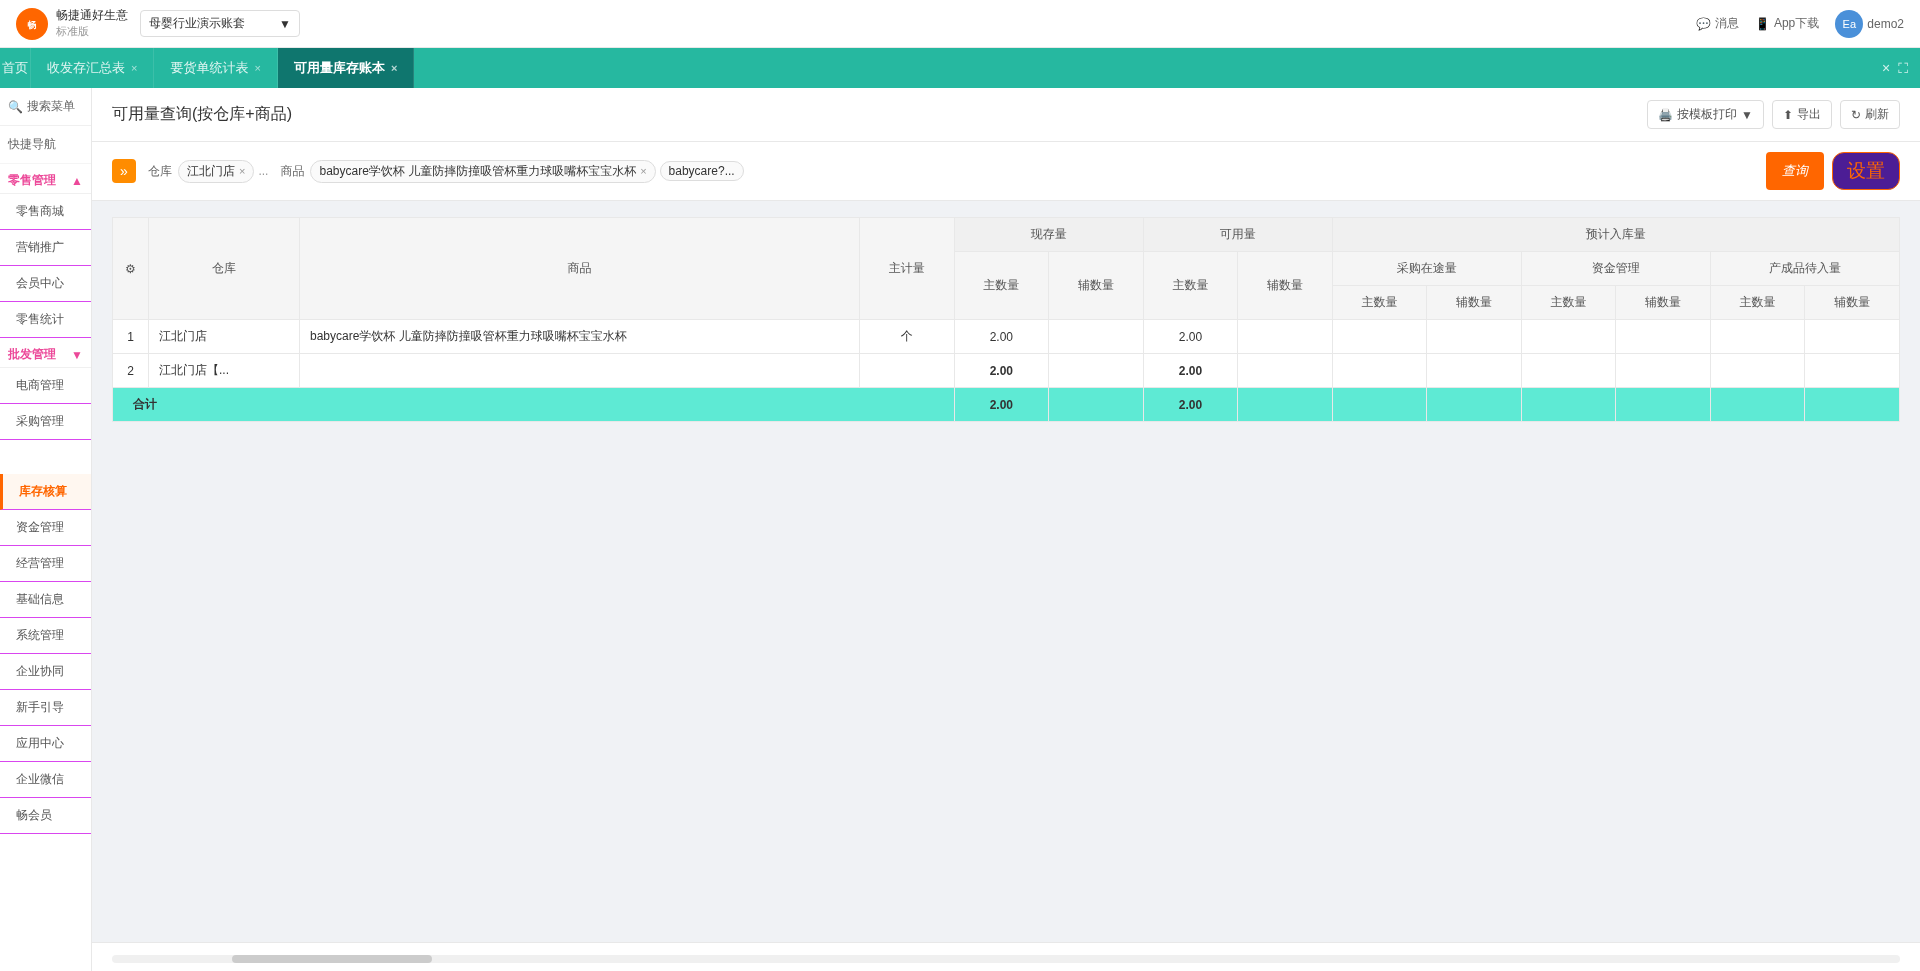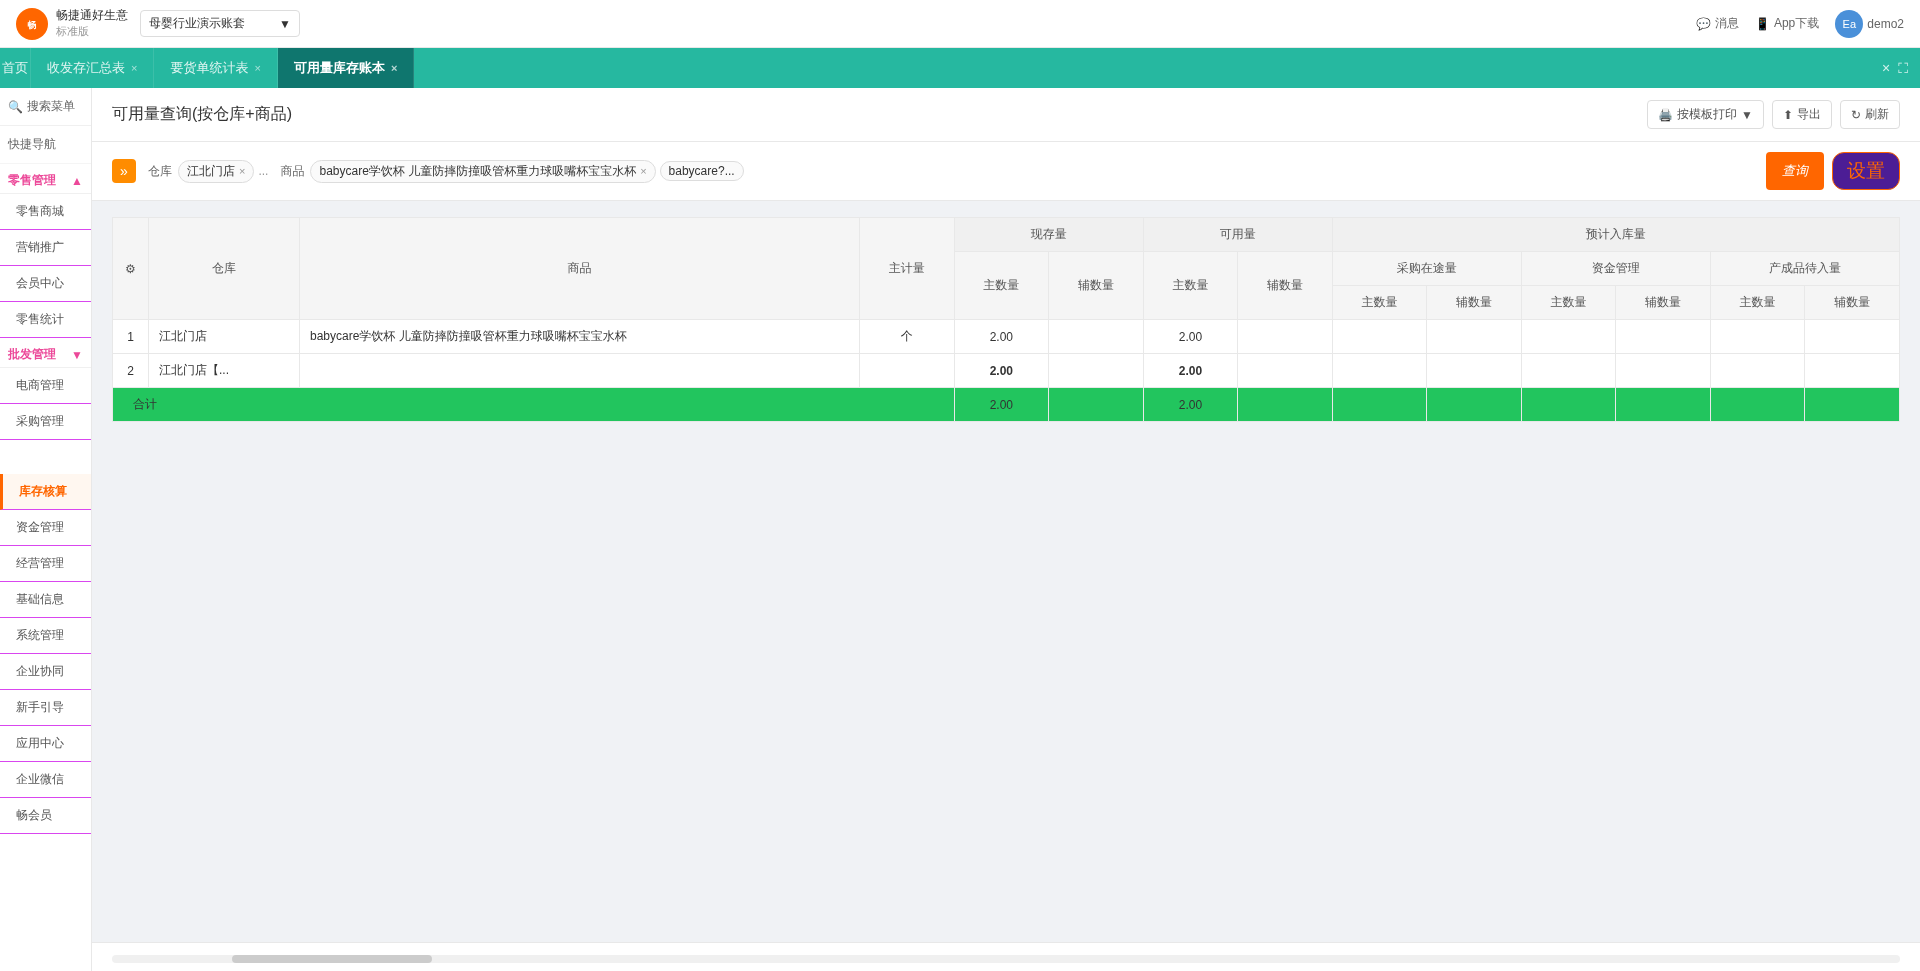--- a/index.html
+++ b/index.html
@@ -149,21 +149,21 @@
 
     
     .table-container { flex: 1; padding: 16px 20px; overflow: auto; }
     .data-table { width: 100%; border-collapse: collapse; background: #fff; border: 1px solid #e8e8e8; font-size: 12px; }
     .data-table th, .data-table td { border: 1px solid #e8e8e8; padding: 8px 10px; text-align: center; }
     .data-table th { background: #f5f5f5; color: #555; font-weight: 500; }
     .data-table th.main-header { background: #f0f0f0; }
     .data-table td { color: #333; }
     .data-table .col-warehouse { text-align: left; }
     .data-table .col-product { text-align: left; }
-    .data-table .total-row td { background: #22c55e; font-weight: 400; }
+    .data-table .total-row td { background: #5eead4; font-weight: 700; }
     .gear-cell { width: 36px; }
 
     
     .table-footer { background: #fff; border-top: 1px solid #e8e8e8; display: flex; align-items: center; padding: 8px 20px; flex-shrink: 0; }
     .scrollbar-area { width: 100%; height: 8px; background: #f0f0f0; border-radius: 4px; margin-top: 4px; }
     .scrollbar-thumb { width: 200px; height: 8px; background: #ccc; border-radius: 4px; margin-left: 120px; }
   </style>
 </head>
 <body>
 

